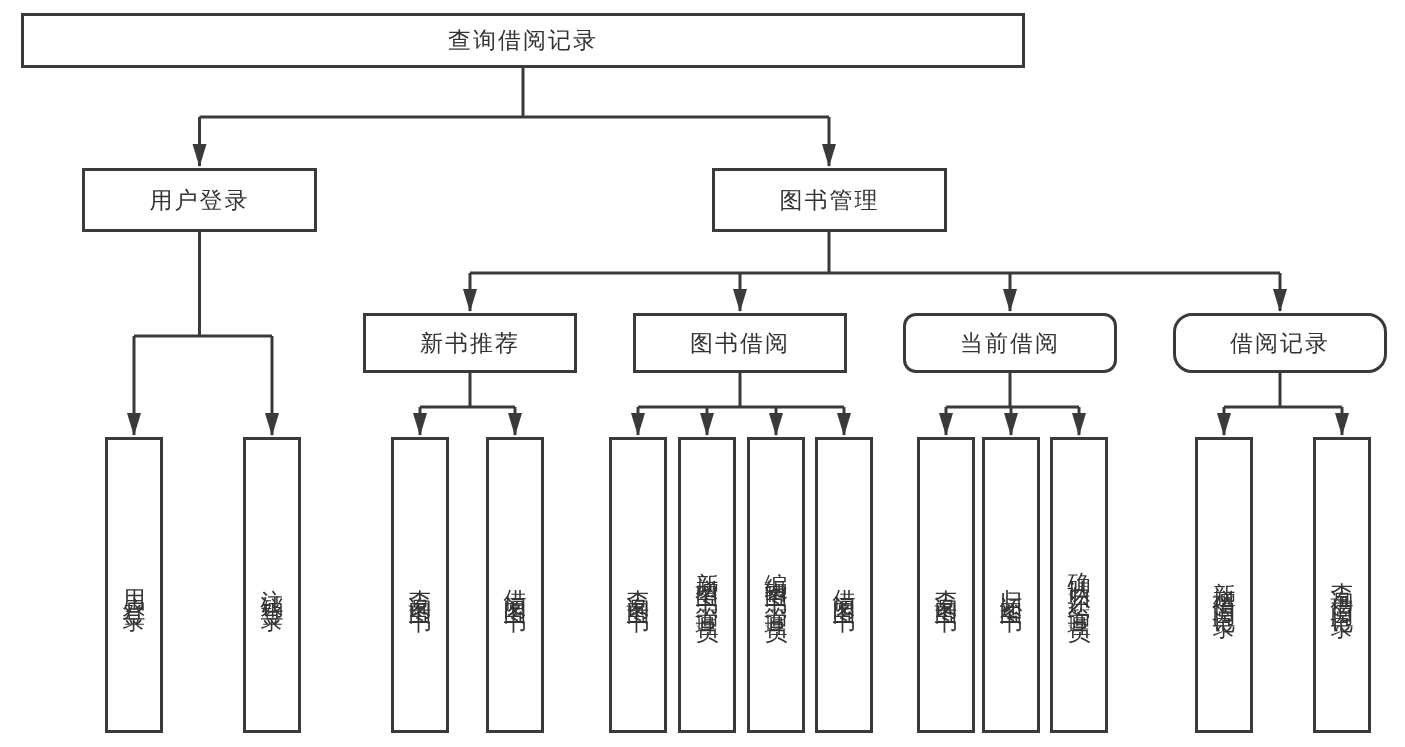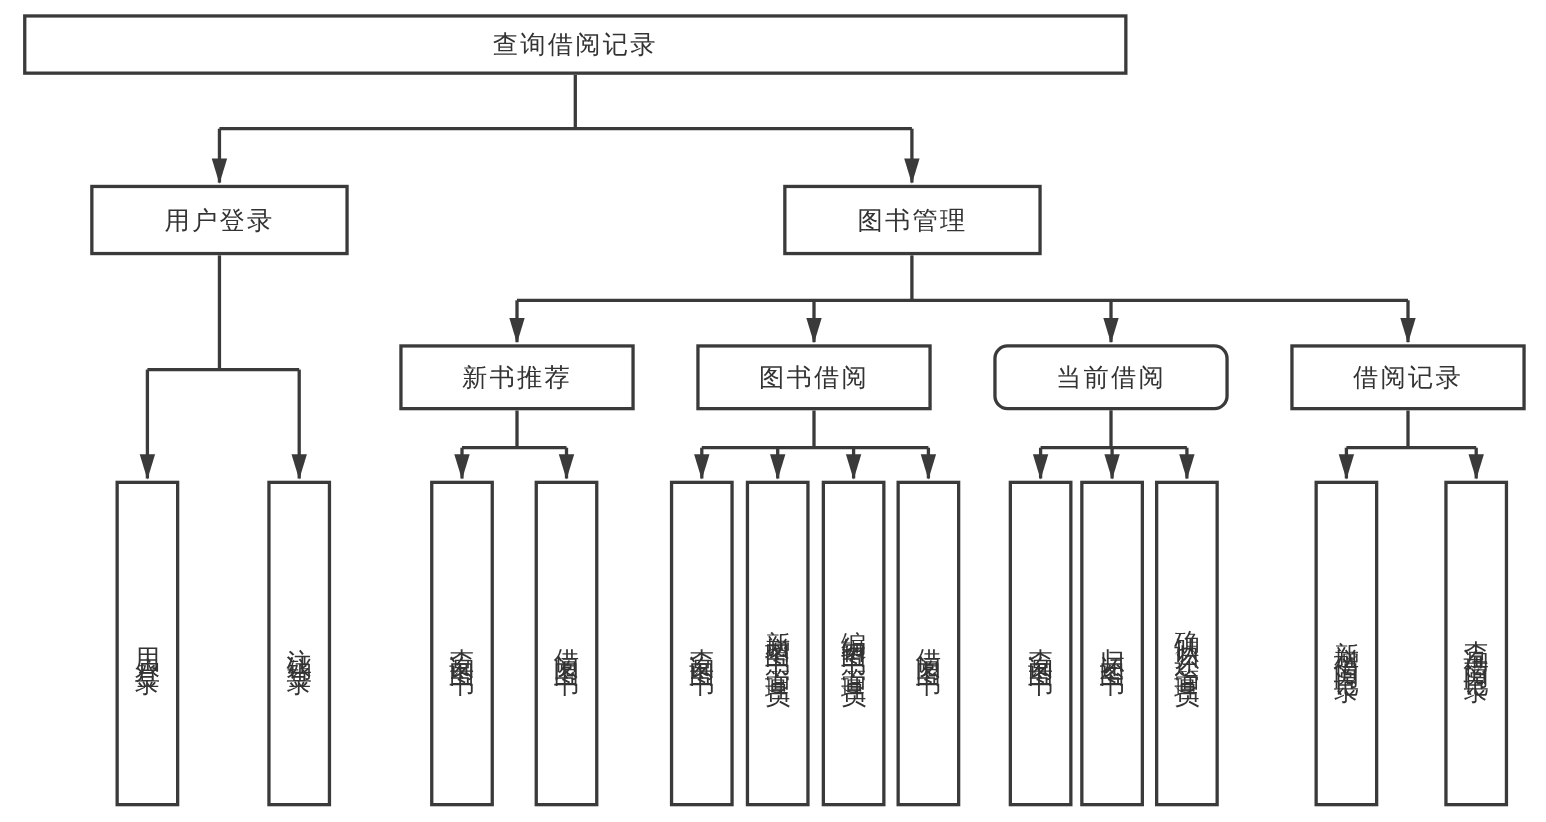--- a/index.html
+++ b/index.html
@@ -20,21 +20,21 @@
   }
   
   .n-root { left:21px;  top:13px;  width:1004px; height:55px; }
   
   .n-l1a  { left:82px;  top:168px; width:235px;  height:64px; }
   .n-l1b  { left:712px; top:168px; width:235px;  height:64px; }
   
   .n-m0   { left:363px; top:313px; width:214px;  height:60px; }
   .n-m1   { left:633px; top:313px; width:214px;  height:60px; }
   .n-m2   { left:903px; top:313px; width:214px;  height:60px;border-radius:13px; }
-  .n-m3   { left:1173px;top:313px; width:214px;  height:60px; }
+  .n-m3   { left:1173px;top:313px; width:214px;  height:60px;border-radius:19px; }
   
   .leaf   { top:437px; width:58px; height:296px; }
   .lf-u0  { left:105px; }  .lf-u1  { left:243px; }
   .lf-a0  { left:391px; }  .lf-a1  { left:486px; }
   .lf-b0  { left:609px; }  .lf-b1  { left:678px; }  .lf-b2 { left:747px; }  .lf-b3 { left:815px; }
   .lf-c0  { left:917px; }  .lf-c1  { left:982px; }  .lf-c2 { left:1050px; }
   .lf-d0  { left:1195px; } .lf-d1  { left:1313px; }
   .watermark {
     position:absolute; right:6px; bottom:4px; font-size:20px;
     color:rgba(236,160,160,0.85); letter-spacing:1px; white-space:nowrap;

